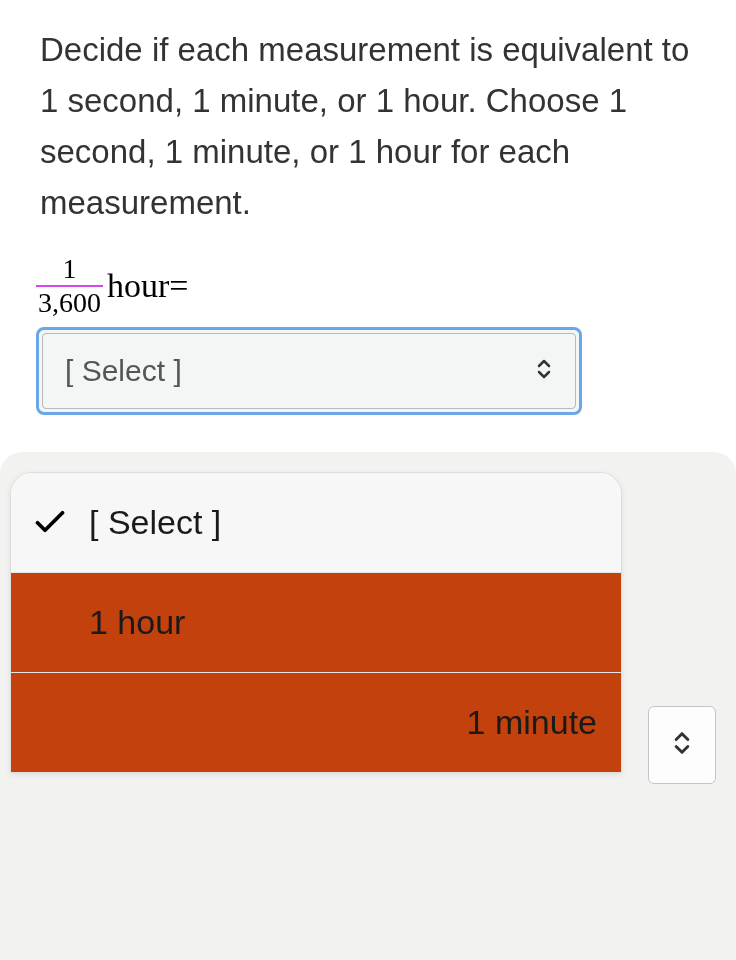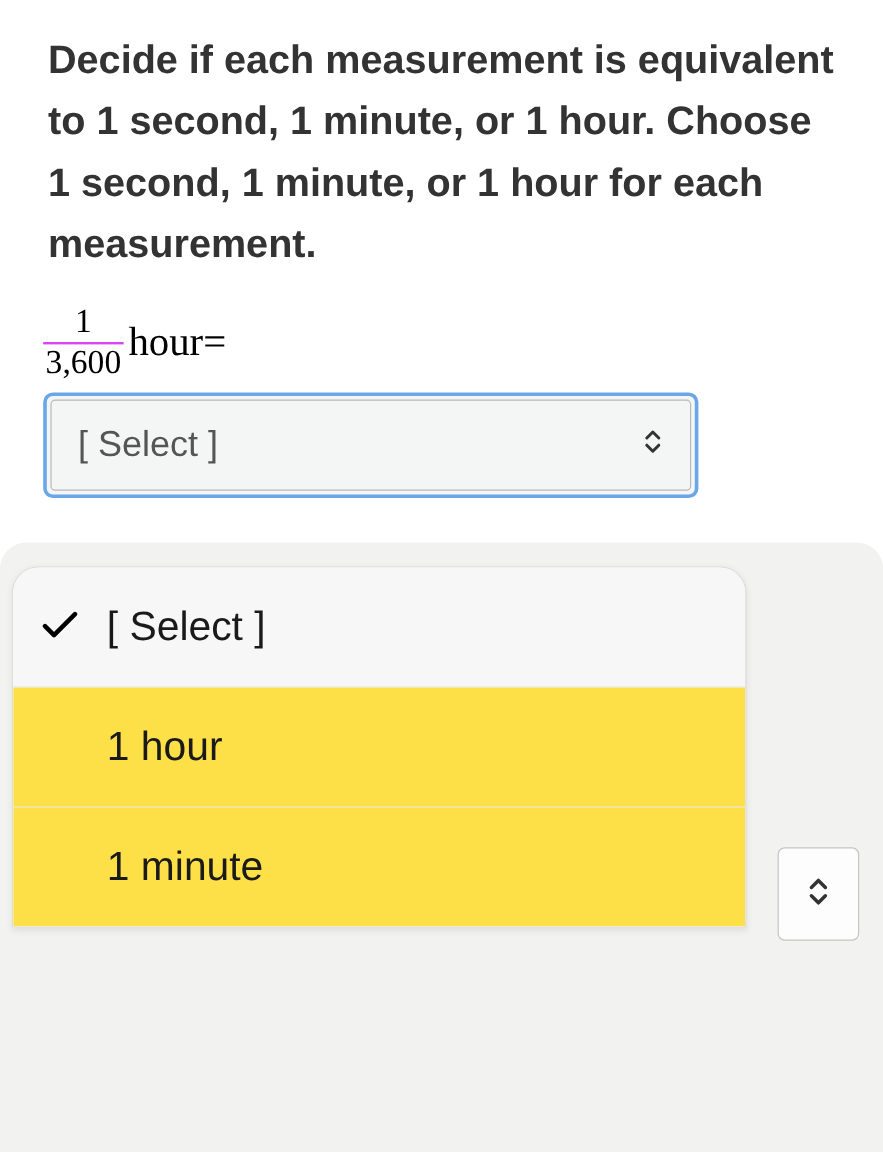--- a/index.html
+++ b/index.html
@@ -13,21 +13,21 @@
       width: 736px;
       height: 960px;
       overflow: hidden;
       position: relative;
     }
     .question-text {
       padding: 24px 40px 20px 40px;
       font-size: 33px;
       line-height: 1.55;
       color: #333333;
-      font-weight: 700;
+      font-weight: 400;
     }
     .measurement-row {
       padding: 6px 40px 0 36px;
       display: flex;
       align-items: center;
       font-size: 32px;
       color: #000000;
     }
     .fraction {
       display: inline-flex;
@@ -97,27 +97,28 @@
       overflow: hidden;
       z-index: 5;
       box-shadow: 0 2px 6px rgba(0,0,0,0.08);
     }
     .dropdown-item {
       padding: 30px 24px 30px 78px;
       font-size: 34px;
       color: #1a1a1a;
       border-bottom: 1px solid #e6e6e6;
       position: relative;
-      background: #fde047;
+      background: #c2410c;
     }
     .dropdown-item.selected {
       background: #f7f7f7;
     }
     .dropdown-item:last-child {
       border-bottom: none;
+      text-align: right;
     }
     .check-icon {
       position: absolute;
       left: 24px;
       top: 50%;
       transform: translateY(-50%);
     }
     .check-icon svg {
       width: 30px;
       height: 26px;

